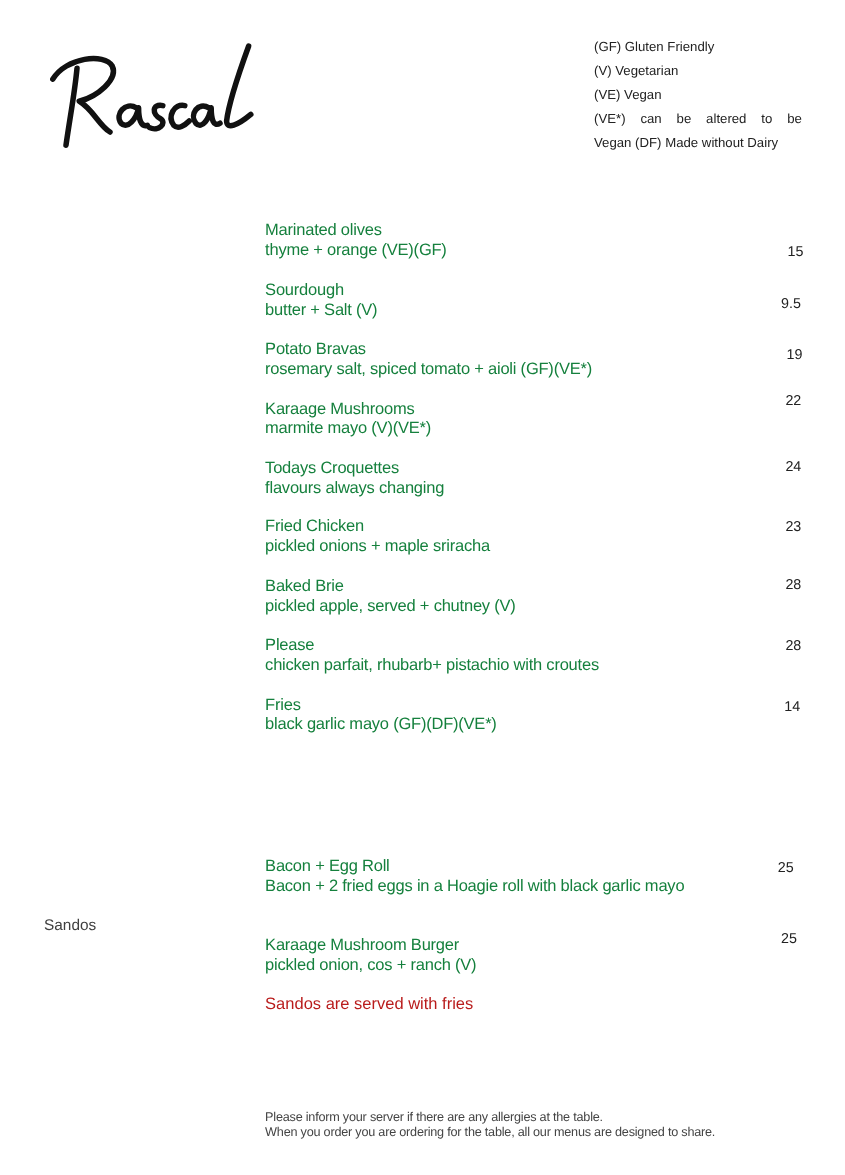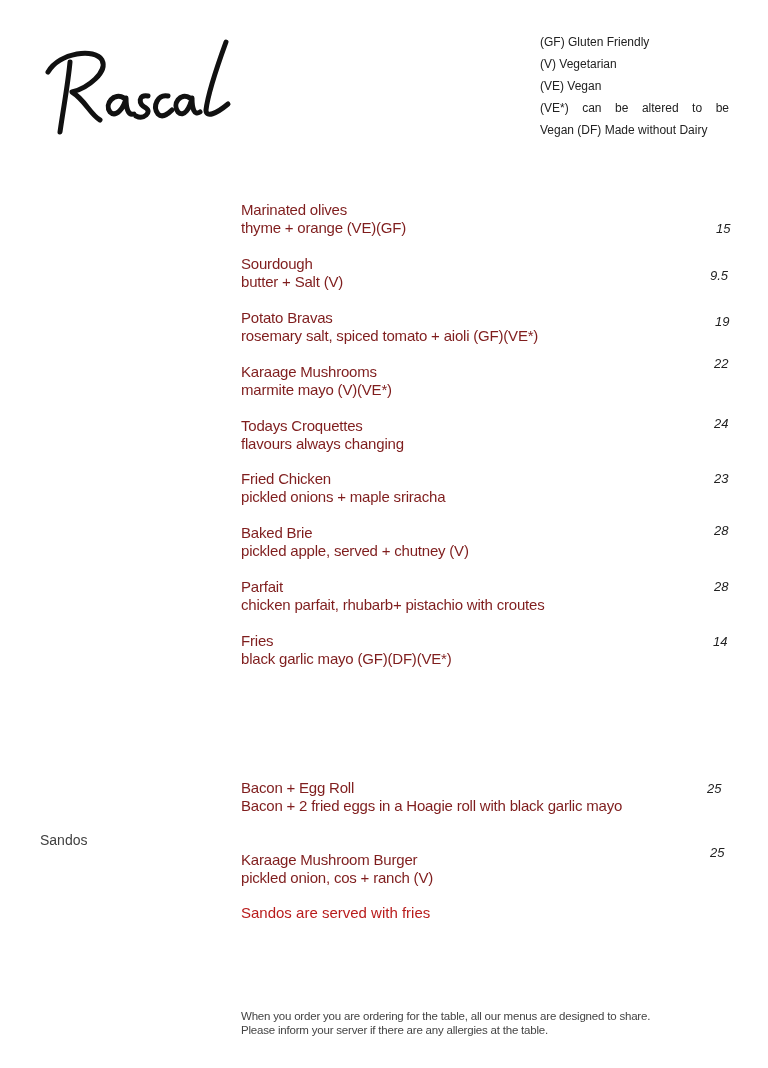--- a/index.html
+++ b/index.html
@@ -2,23 +2,23 @@
 <html><head>
 <meta charset="utf-8">
 <style>
   html, body { margin: 0; padding: 0; background: #ffffff; }
   body { width: 768px; height: 1068px; position: relative; overflow: hidden;
          font-family: "Liberation Sans", "DejaVu Sans", sans-serif; color: #3f3f3f; }
   .logo { position: absolute; left: 40px; top: 34px; width: 195px; height: 110px; }
   .legend { position: absolute; left: 540px; top: 33px; width: 189px; font-size: 12px; color: #222; }
   .legend div { height: 22px; line-height: 18px; }
   .legend .justify { text-align: justify; text-align-last: justify; }
-  .item { position: absolute; left: 241px; width: 490px; font-size: 15px; line-height: 18px; color: #7f1d1d; }
+  .item { position: absolute; left: 241px; width: 490px; font-size: 15px; line-height: 18px; color: #15803d; }
   .item .name, .item .desc { display: block; letter-spacing: -0.2px; }
-  .price { position: absolute; font-size: 13px; color: #222; font-style: italic; }
+  .price { position: absolute; font-size: 13px; color: #222; }
   .section-label { position: absolute; left: 40px; top: 832px; font-size: 14px; color: #3f3f3f; }
   .note { position: absolute; left: 241px; top: 904px; font-size: 15px; color: #b91c1c; }
   .footer { position: absolute; left: 241px; top: 1010px; font-size: 11.5px; line-height: 13.5px; color: #444; letter-spacing: -0.2px; }
 </style>
 </head>
 <body>
 
 <div class="logo">
   <svg width="195" height="110" viewBox="0 0 195 110">
     <g fill="none" stroke="#111" stroke-width="5" stroke-linecap="round" stroke-linejoin="round">
@@ -83,21 +83,21 @@
 </div>
 <div class="price" style="left:714px; top:471px">23</div>
 
 <div class="item" style="top:524px">
   <span class="name">Baked Brie</span>
   <span class="desc">pickled apple, served + chutney (V)</span>
 </div>
 <div class="price" style="left:714px; top:523px">28</div>
 
 <div class="item" style="top:578px">
-  <span class="name">Parfait</span>
+  <span class="name">Please</span>
   <span class="desc">chicken parfait, rhubarb+ pistachio with croutes</span>
 </div>
 <div class="price" style="left:714px; top:579px">28</div>
 
 <div class="item" style="top:632px">
   <span class="name">Fries</span>
   <span class="desc">black garlic mayo (GF)(DF)(VE*)</span>
 </div>
 <div class="price" style="left:713px; top:634px">14</div>
 
@@ -111,15 +111,15 @@
 
 <div class="item" style="top:851px">
   <span class="name">Karaage Mushroom Burger</span>
   <span class="desc">pickled onion,  cos + ranch (V)</span>
 </div>
 <div class="price" style="left:710px; top:845px">25</div>
 
 <div class="note">Sandos are served with fries</div>
 
 <div class="footer">
+  <div>Please inform your server if there are any allergies at the table.</div>
   <div>When you order you are ordering for the table, all our menus are designed to share.</div>
-  <div>Please inform your server if there are any allergies at the table.</div>
 </div>
 
 </body></html>

